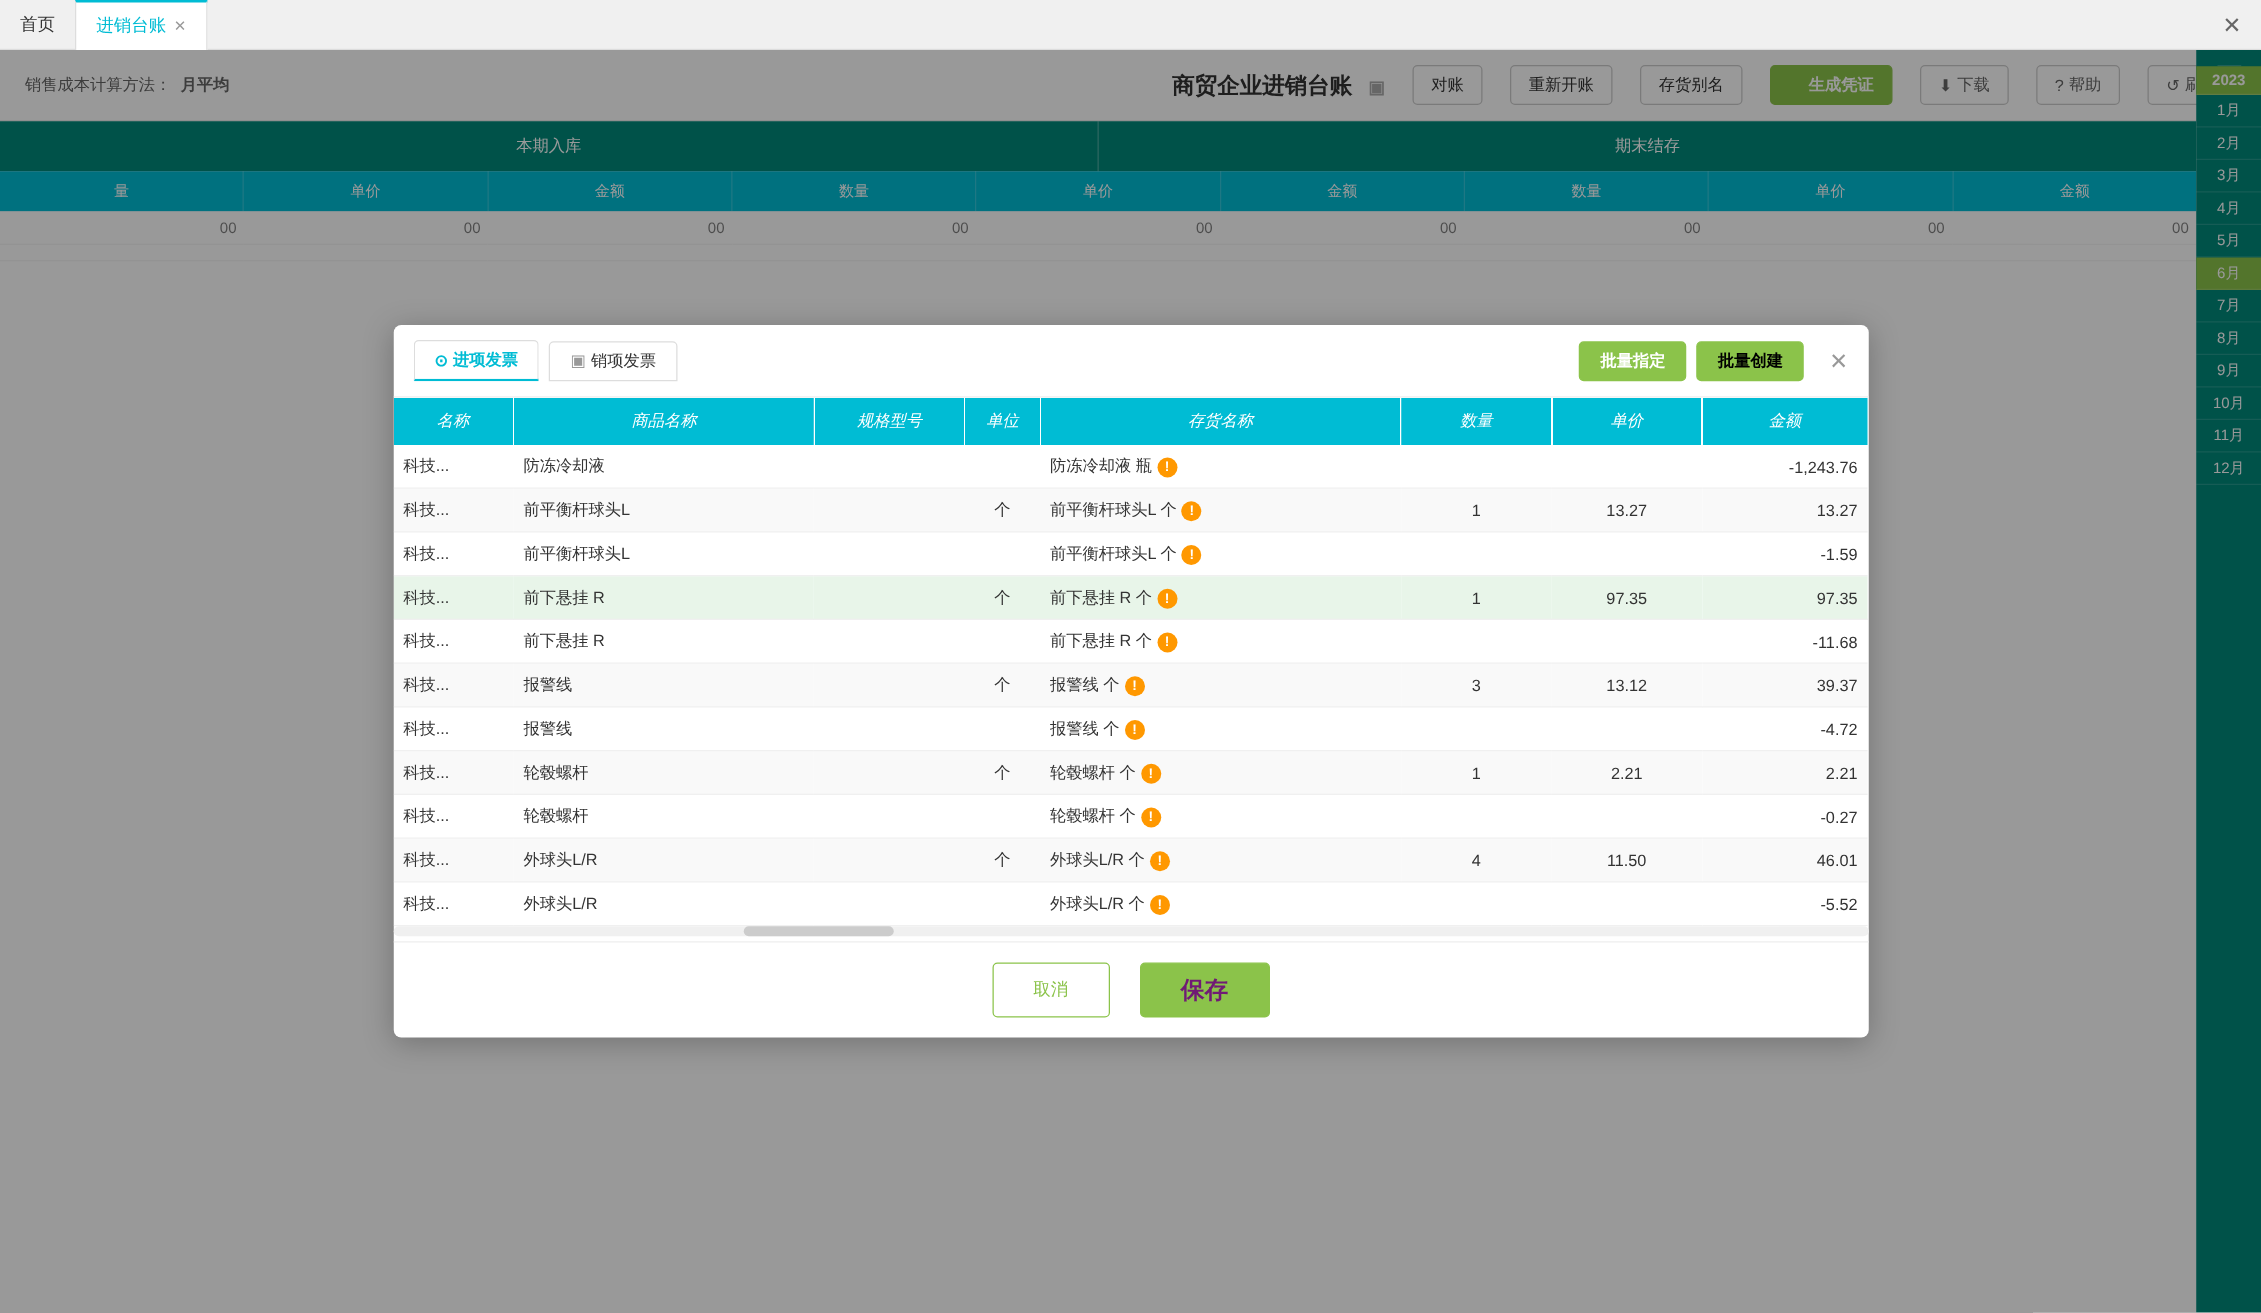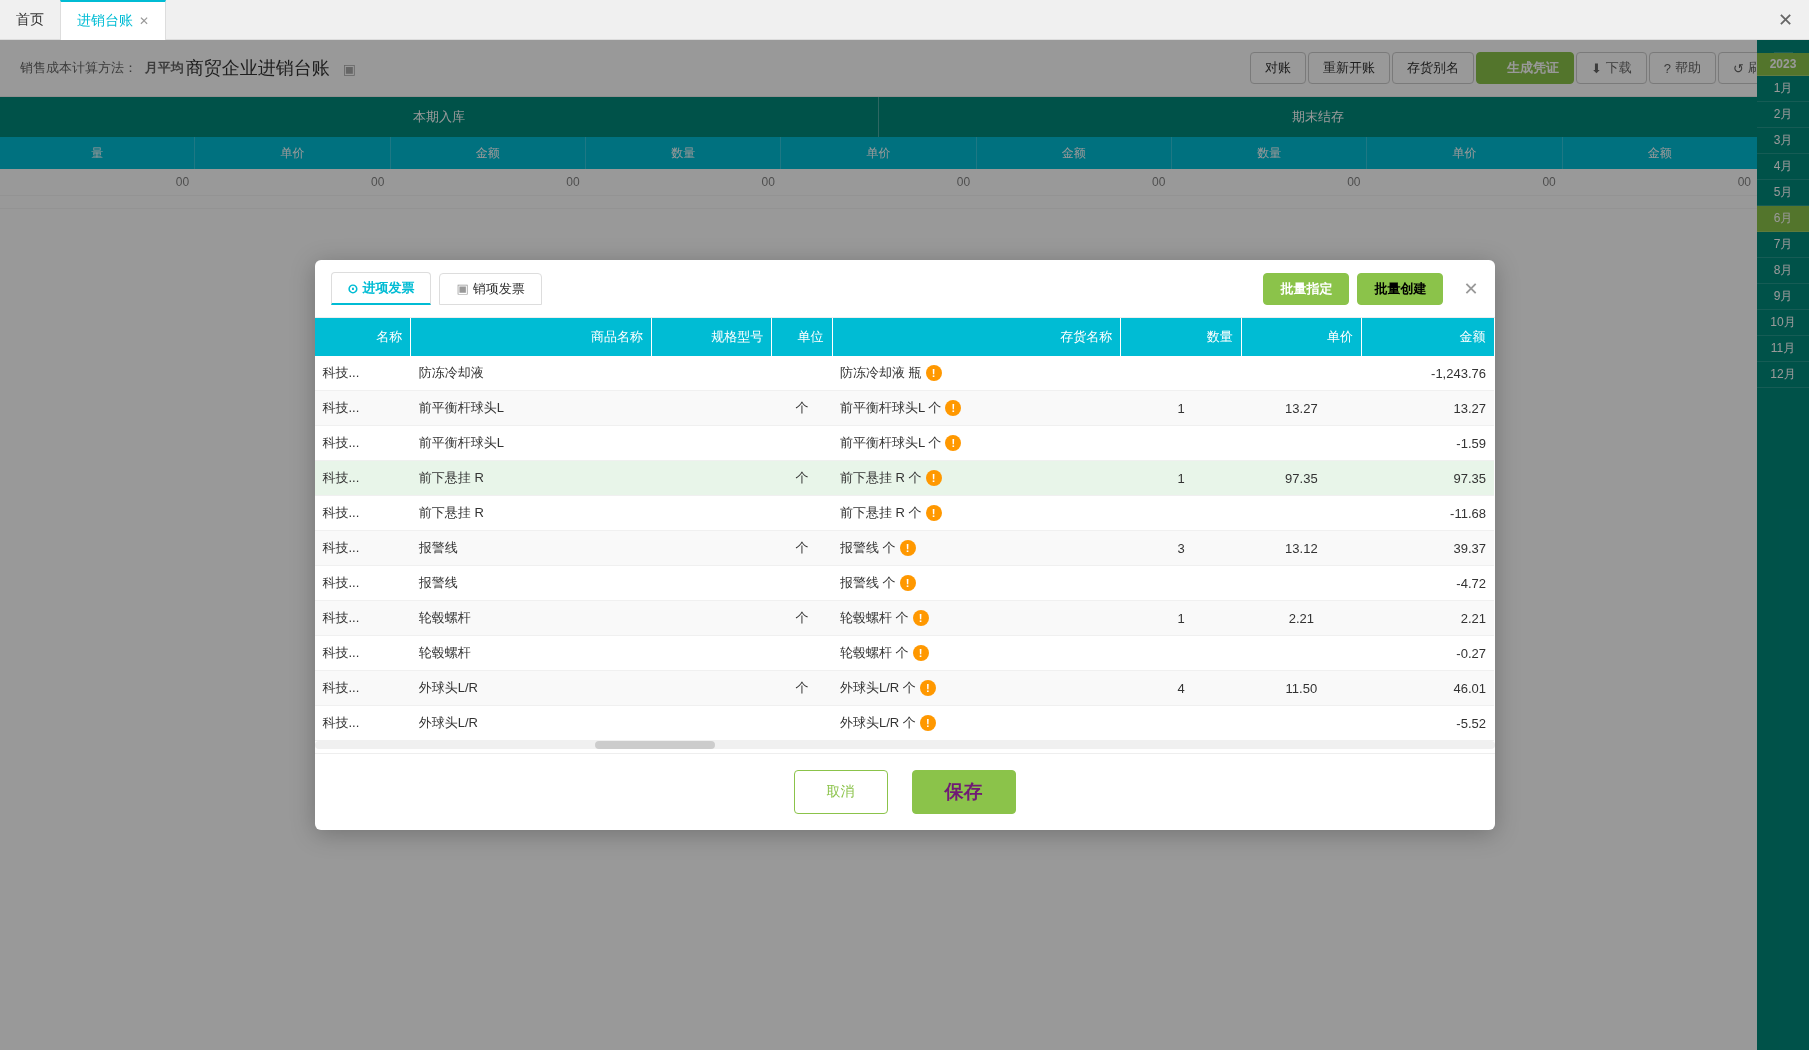--- a/index.html
+++ b/index.html
@@ -9,42 +9,42 @@
     .tab-bar { display: flex; align-items: center; background: #f0f0f0; height: 40px; border-bottom: 1px solid #ddd; padding-left: 0; }
     .tab-item { padding: 0 16px; height: 40px; display: flex; align-items: center; font-size: 14px; color: #333; cursor: pointer; }
     .tab-item.active { background: #fff; border-top: 2px solid #00bcd4; border-left: 1px solid #ddd; border-right: 1px solid #ddd; color: #00bcd4; }
     .tab-close { margin-left: 6px; font-size: 12px; color: #999; cursor: pointer; }
     .window-close { margin-left: auto; margin-right: 16px; font-size: 18px; color: #666; cursor: pointer; }
 
     
     .main-bg { background: #fff; width: 100%; height: calc(100% - 40px); position: relative; }
 
     
-    .toolbar { display: flex; align-items: center; padding: 12px 20px; border-bottom: 1px solid #eee; gap: 2px; }
-    .toolbar-title { flex: 1; text-align: left; font-size: 18px; font-weight: normal; color: #333; }
+    .toolbar { display: flex; align-items: center; padding: 12px 20px; border-bottom: 1px solid #eee; gap: 22px; }
+    .toolbar-title { flex: 1; text-align: right; font-size: 18px; font-weight: bold; color: #333; }
     .toolbar-left { font-size: 13px; color: #666; }
     .btn { padding: 6px 14px; border-radius: 4px; border: 1px solid #ccc; background: #fff; cursor: pointer; font-size: 13px; color: #333; display: flex; align-items: center; gap: 4px; }
     .btn-primary { background: #8bc34a; border-color: #8bc34a; color: #fff; font-weight: bold; padding-left: 30px; }
     .btn-icon { color: #666; }
 
     
     .modal-overlay { position: absolute; top: 0; left: 0; width: 100%; height: 100%; background: rgba(0,0,0,0.4); display: flex; align-items: center; justify-content: center; z-index: 100; }
     .modal { background: #fff; border-radius: 6px; width: 1180px; max-height: 600px; display: flex; flex-direction: column; box-shadow: 0 4px 24px rgba(0,0,0,0.25); }
     .modal-header { display: flex; align-items: center; padding: 12px 16px; border-bottom: 1px solid #eee; gap: 8px; }
     .tab-btn { padding: 6px 16px; border-radius: 4px 4px 0 0; border: 1px solid #ddd; background: #fff; cursor: pointer; font-size: 13px; color: #333; display: flex; align-items: center; gap: 4px; }
     .tab-btn.active { background: #fff; border-bottom: 2px solid #00bcd4; color: #00bcd4; font-weight: bold; }
     .modal-actions { margin-left: auto; display: flex; gap: 8px; }
     .btn-batch { padding: 6px 16px; border-radius: 4px; border: 1px solid #8bc34a; background: #8bc34a; color: #fff; font-size: 13px; cursor: pointer; font-weight: bold; }
     .btn-batch2 { padding: 6px 16px; border-radius: 4px; border: 1px solid #8bc34a; background: #8bc34a; color: #000000; font-size: 13px; cursor: pointer; font-weight: bold; }
     .modal-close { margin-left: 12px; font-size: 18px; color: #999; cursor: pointer; }
 
     
     .modal-table-wrap { flex: 1; overflow-y: auto; overflow-x: hidden; }
     .modal-table { width: 100%; border-collapse: collapse; font-size: 13px; }
-    .modal-table th { background: #00bcd4; color: #fff; padding: 10px 8px; text-align: right; border-right: 1px solid rgba(255,255,255,0.3); font-weight: normal; position: sticky; top: 0; z-index: 10; }
+    .modal-table th { background: #00bcd4; color: #fff; padding: 10px 8px; text-align: center; border-right: 1px solid rgba(255,255,255,0.3); font-weight: normal; position: sticky; top: 0; z-index: 10; font-style: italic; }
     .modal-table td { padding: 8px 8px; border-bottom: 1px solid #f0f0f0; text-align: center; color: #333; }
     .modal-table tr:nth-child(odd) { background: #fff; }
     .modal-table tr:nth-child(even) { background: #f9f9f9; }
     .modal-table tr.highlighted { background: #e8f5e9; }
     .modal-table td:first-child { text-align: left; }
     .modal-table td.left { text-align: left; }
     .modal-table td.right { text-align: right; }
 
     .warn-icon { display: inline-block; width: 16px; height: 16px; background: #ff9800; border-radius: 50%; color: #fff; font-size: 11px; font-weight: bold; line-height: 16px; text-align: center; margin-left: 4px; }
 

